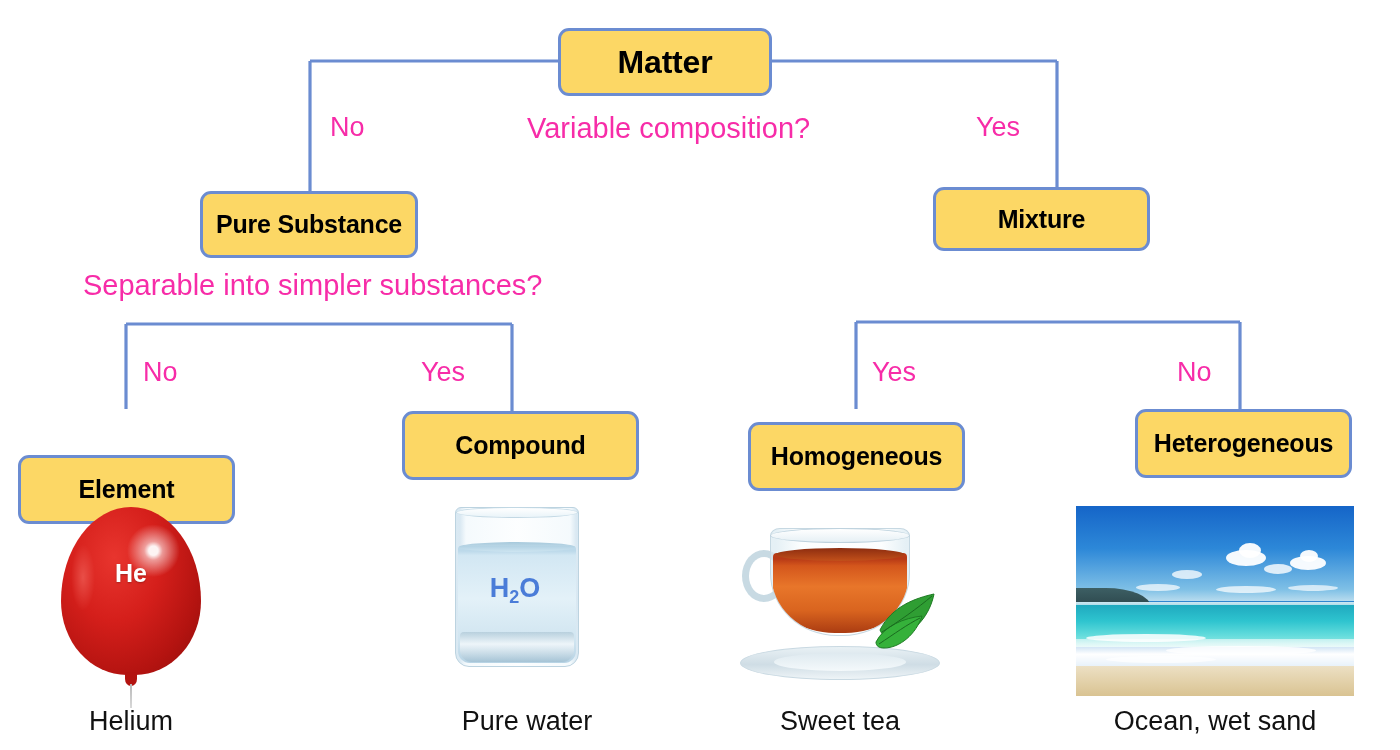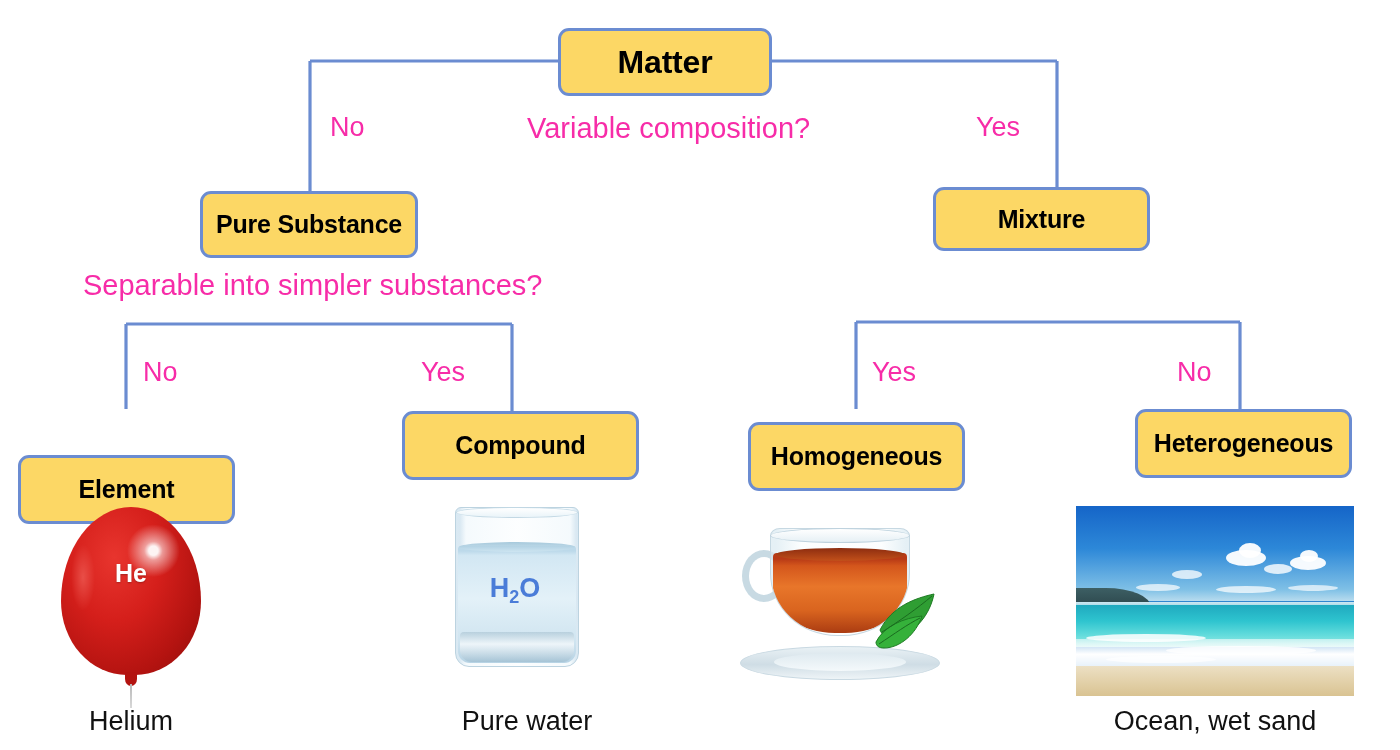--- a/index.html
+++ b/index.html
@@ -320,20 +320,21 @@
       <g fill="#2f9e33" stroke="#1d7a22" stroke-width="1">
         <path d="M10,40 C22,16 46,8 64,4 C60,24 46,44 22,48 C16,48 12,45 10,40 Z"></path>
         <path d="M6,52 C14,36 34,28 52,26 C46,44 30,58 14,58 C9,58 6,56 6,52 Z" fill="#35b13a"></path>
       </g>
       <g stroke="#1a6b1f" stroke-width="1" fill="none">
         <path d="M12,42 C28,32 48,18 62,6"></path>
         <path d="M9,54 C24,44 38,34 50,28"></path>
       </g>
     </svg>
   </div>
+  <div class="caption" style="left:725px;top:706px;width:230px;">Sweet tea</div>
 
   <div class="ocean" style="left:1076px;top:506px;width:278px;height:190px;">
     <div class="sky"></div>
     <div class="cloud" style="left:150px;top:44px;width:40px;height:16px;"></div>
     <div class="cloud" style="left:163px;top:37px;width:22px;height:15px;"></div>
     <div class="cloud" style="left:214px;top:50px;width:36px;height:14px;"></div>
     <div class="cloud" style="left:224px;top:44px;width:18px;height:12px;"></div>
     <div class="cloud" style="left:188px;top:58px;width:28px;height:10px;opacity:.8;"></div>
     <div class="cloud" style="left:96px;top:64px;width:30px;height:9px;opacity:.75;"></div>
     <div class="cloud" style="left:60px;top:78px;width:44px;height:7px;opacity:.7;"></div>

